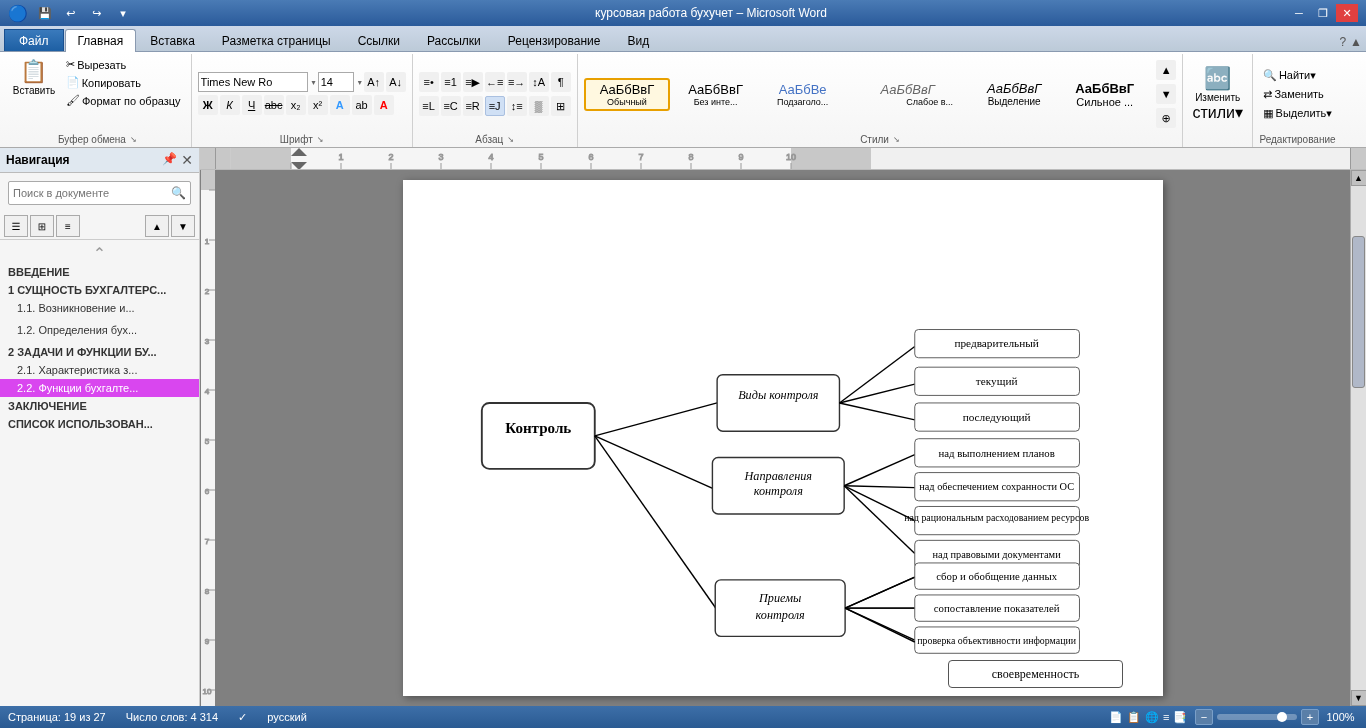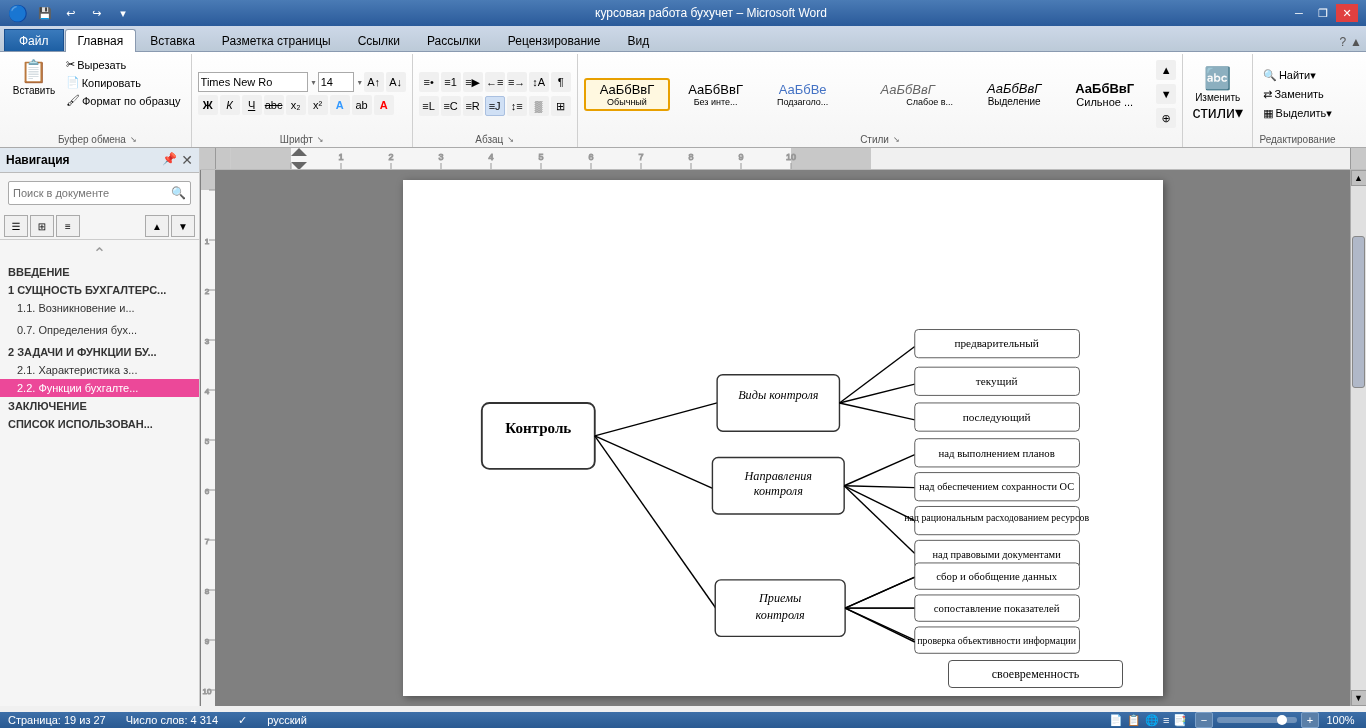--- a/index.html
+++ b/index.html
@@ -150,21 +150,21 @@
       border-radius: 3px;
       font-size: 11px;
       min-width: 70px;
     }
     .style-item.active { border-color: #e8a000; background: #fff8e0; }
 
     
     .status-bar {
       background: linear-gradient(to bottom, #3d6fa8, #2a5a92);
       color: white;
-      height: 16px;
+      height: 22px;
       display: flex;
       align-items: center;
       padding: 0 8px;
       font-size: 11px;
       gap: 20px;
       position: fixed;
       bottom: 0;
       left: 0;
       right: 0;
     }
@@ -235,21 +235,21 @@
       width: 24px; height: 22px; border: 1px solid #aaa;
       background: #f0f0f0; cursor: pointer; font-size: 10px;
       display: flex; align-items: center; justify-content: center;
     }
     .nav-item {
       padding: 3px 8px;
       cursor: pointer;
       font-size: 11px;
       color: #333;
     }
-    .nav-item.active { background: #ec4899; color: white; }
+    .nav-item.active { background: #d946ef; color: white; }
     .nav-item.level1 { font-weight: bold; padding-left: 8px; }
     .nav-item.level2 { padding-left: 17px; }
 
     
     .doc-area {
       flex: 1;
       background: #808080;
       overflow-y: auto;
       display: flex;
       flex-direction: column;
@@ -520,21 +520,21 @@
     </div>
 
     <div style="position:relative;overflow-y:auto;flex:1;">
       <div style="position:absolute;left:0;right:0;top:0;bottom:0;overflow-y:auto;">
         <div style="padding:4px 0;">
           <div style="text-align:center;font-size:16px;color:#999;">⌃</div>
           <div class="nav-item level1">ВВЕДЕНИЕ</div>
           <div class="nav-item level1">1 СУЩНОСТЬ БУХГАЛТЕРС...</div>
           <div class="nav-item level2">1.1. Возникновение и...</div>
           <div style="padding:2px 0;"></div>
-          <div class="nav-item level2">0.7. Определения бух...</div>
+          <div class="nav-item level2">1.2. Определения бух...</div>
           <div style="padding:2px 0;"></div>
           <div class="nav-item level1">2 ЗАДАЧИ И ФУНКЦИИ БУ...</div>
           <div class="nav-item level2">2.1. Характеристика з...</div>
           <div class="nav-item level2 active">2.2. Функции бухгалте...</div>
           <div class="nav-item level1">ЗАКЛЮЧЕНИЕ</div>
           <div class="nav-item level1">СПИСОК ИСПОЛЬЗОВАН...</div>
         </div>
       </div>
     </div>
   </div>

